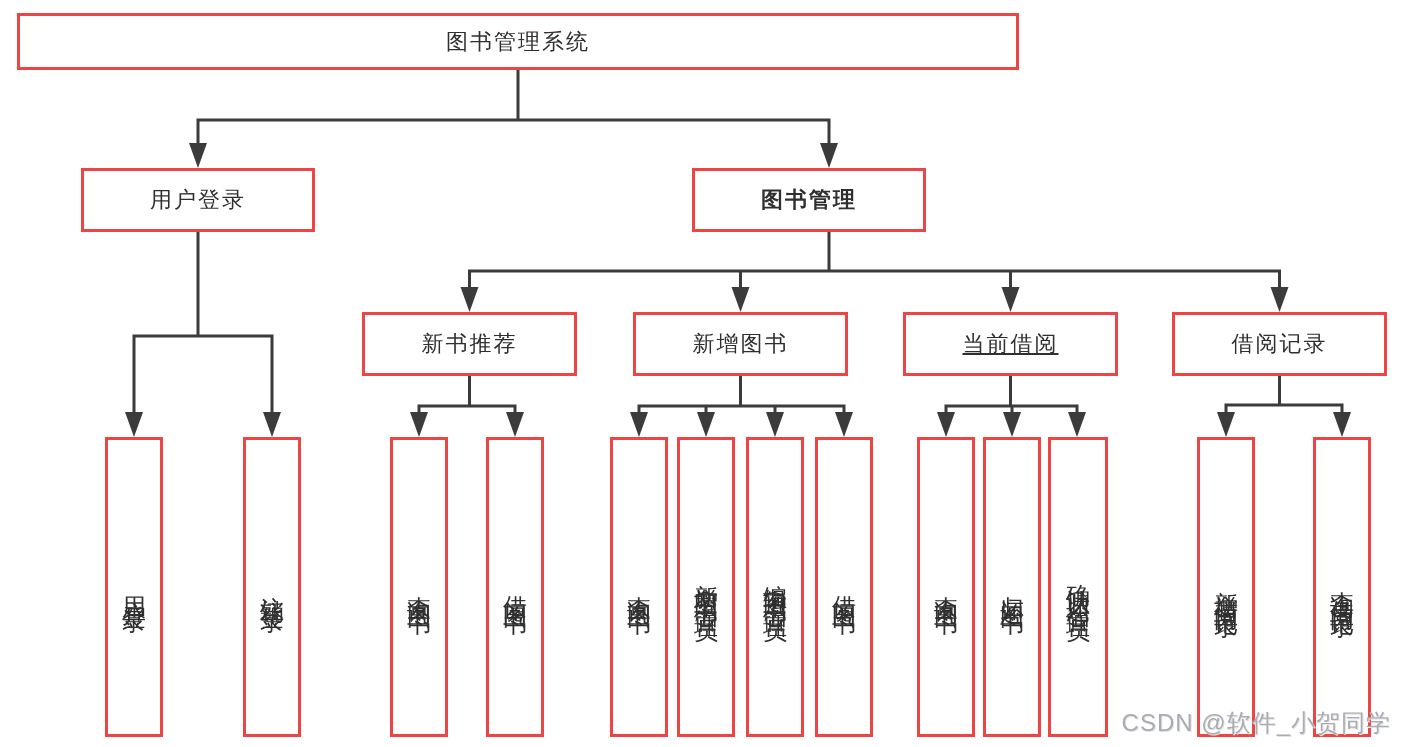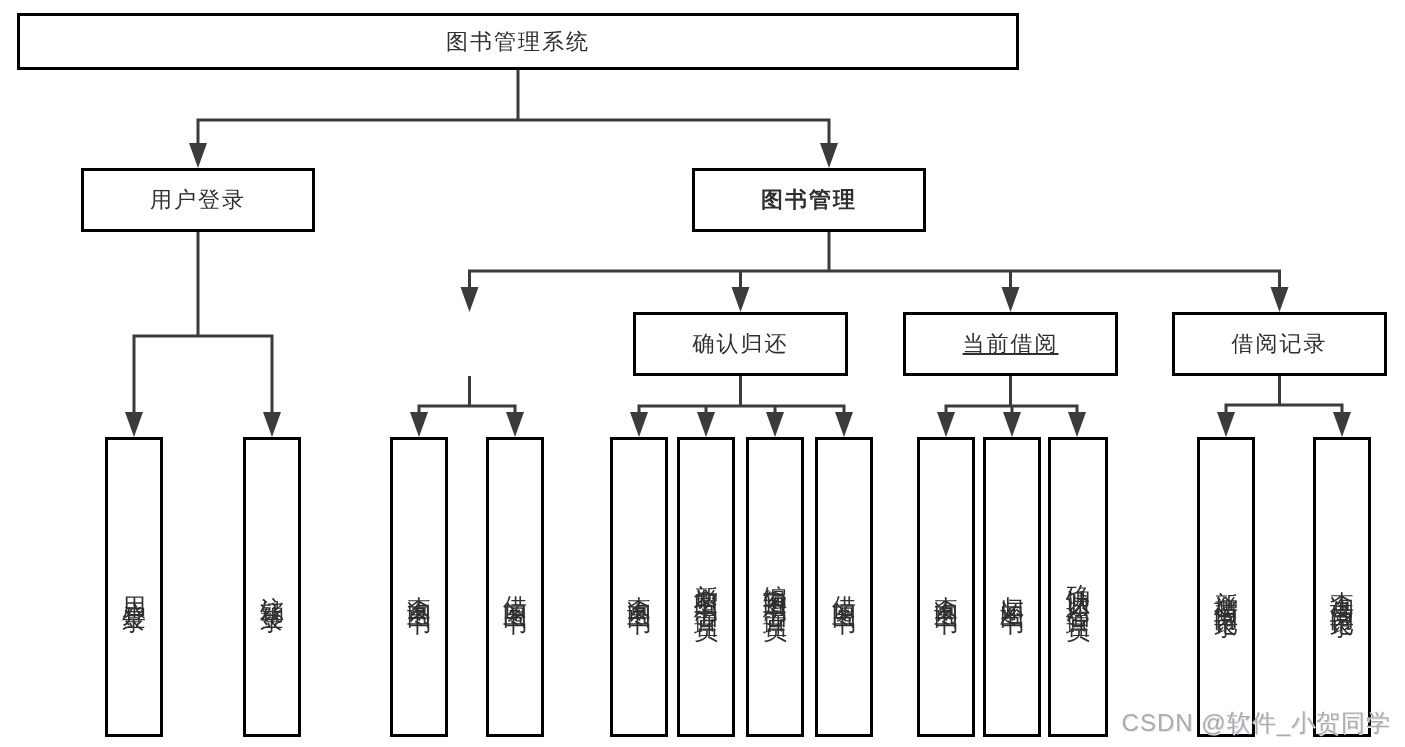--- a/index.html
+++ b/index.html
@@ -13,21 +13,21 @@
   }
   #connectors {
     position: absolute;
     left: 0; top: 0;
     width: 1405px; height: 747px;
   }
   .node {
     position: absolute;
     box-sizing: border-box;
     background: #ffffff;
-    border: 3px solid #000000;
+    border: 3px solid #ef4444;
     display: flex;
     align-items: center;
     justify-content: center;
     color: #2f2f2f;
     font-size: 22px;
     letter-spacing: 2px;
     text-align: center;
   }
   .root  { left: 17px;  top: 13px;  width: 1002px; height: 57px; }
   .lvl2  { top: 168px; width: 234px; height: 64px; }
@@ -100,21 +100,22 @@
       <polygon points="1226,437 1217,412 1235,412"></polygon>
       <polygon points="1342,437 1333,412 1351,412"></polygon>
     </g>
   </svg>
 
   <div class="node root">图书管理系统</div>
 
   <div class="node lvl2" style="left:81px;">用户登录</div>
   <div class="node lvl2" style="left:692px;font-weight:bold;">图书管理</div>
 
-  <div class="node lvl3" style="left:633px;">确认归还</div>
+  <div class="node lvl3" style="left:362px;">新书推荐</div>
+  <div class="node lvl3" style="left:633px;">新增图书</div>
   <div class="node lvl3" style="left:903px;text-decoration:underline;">当前借阅</div>
   <div class="node lvl3" style="left:1172px;">借阅记录</div>
 
   <div class="node leaf" style="left:105px;">用户登录</div>
   <div class="node leaf" style="left:243px;">注销登录</div>
 
   <div class="node leaf" style="left:390px;">查询图书</div>
   <div class="node leaf" style="left:486px;">借阅图书</div>
 
   <div class="node leaf" style="left:610px;">查询图书</div>

